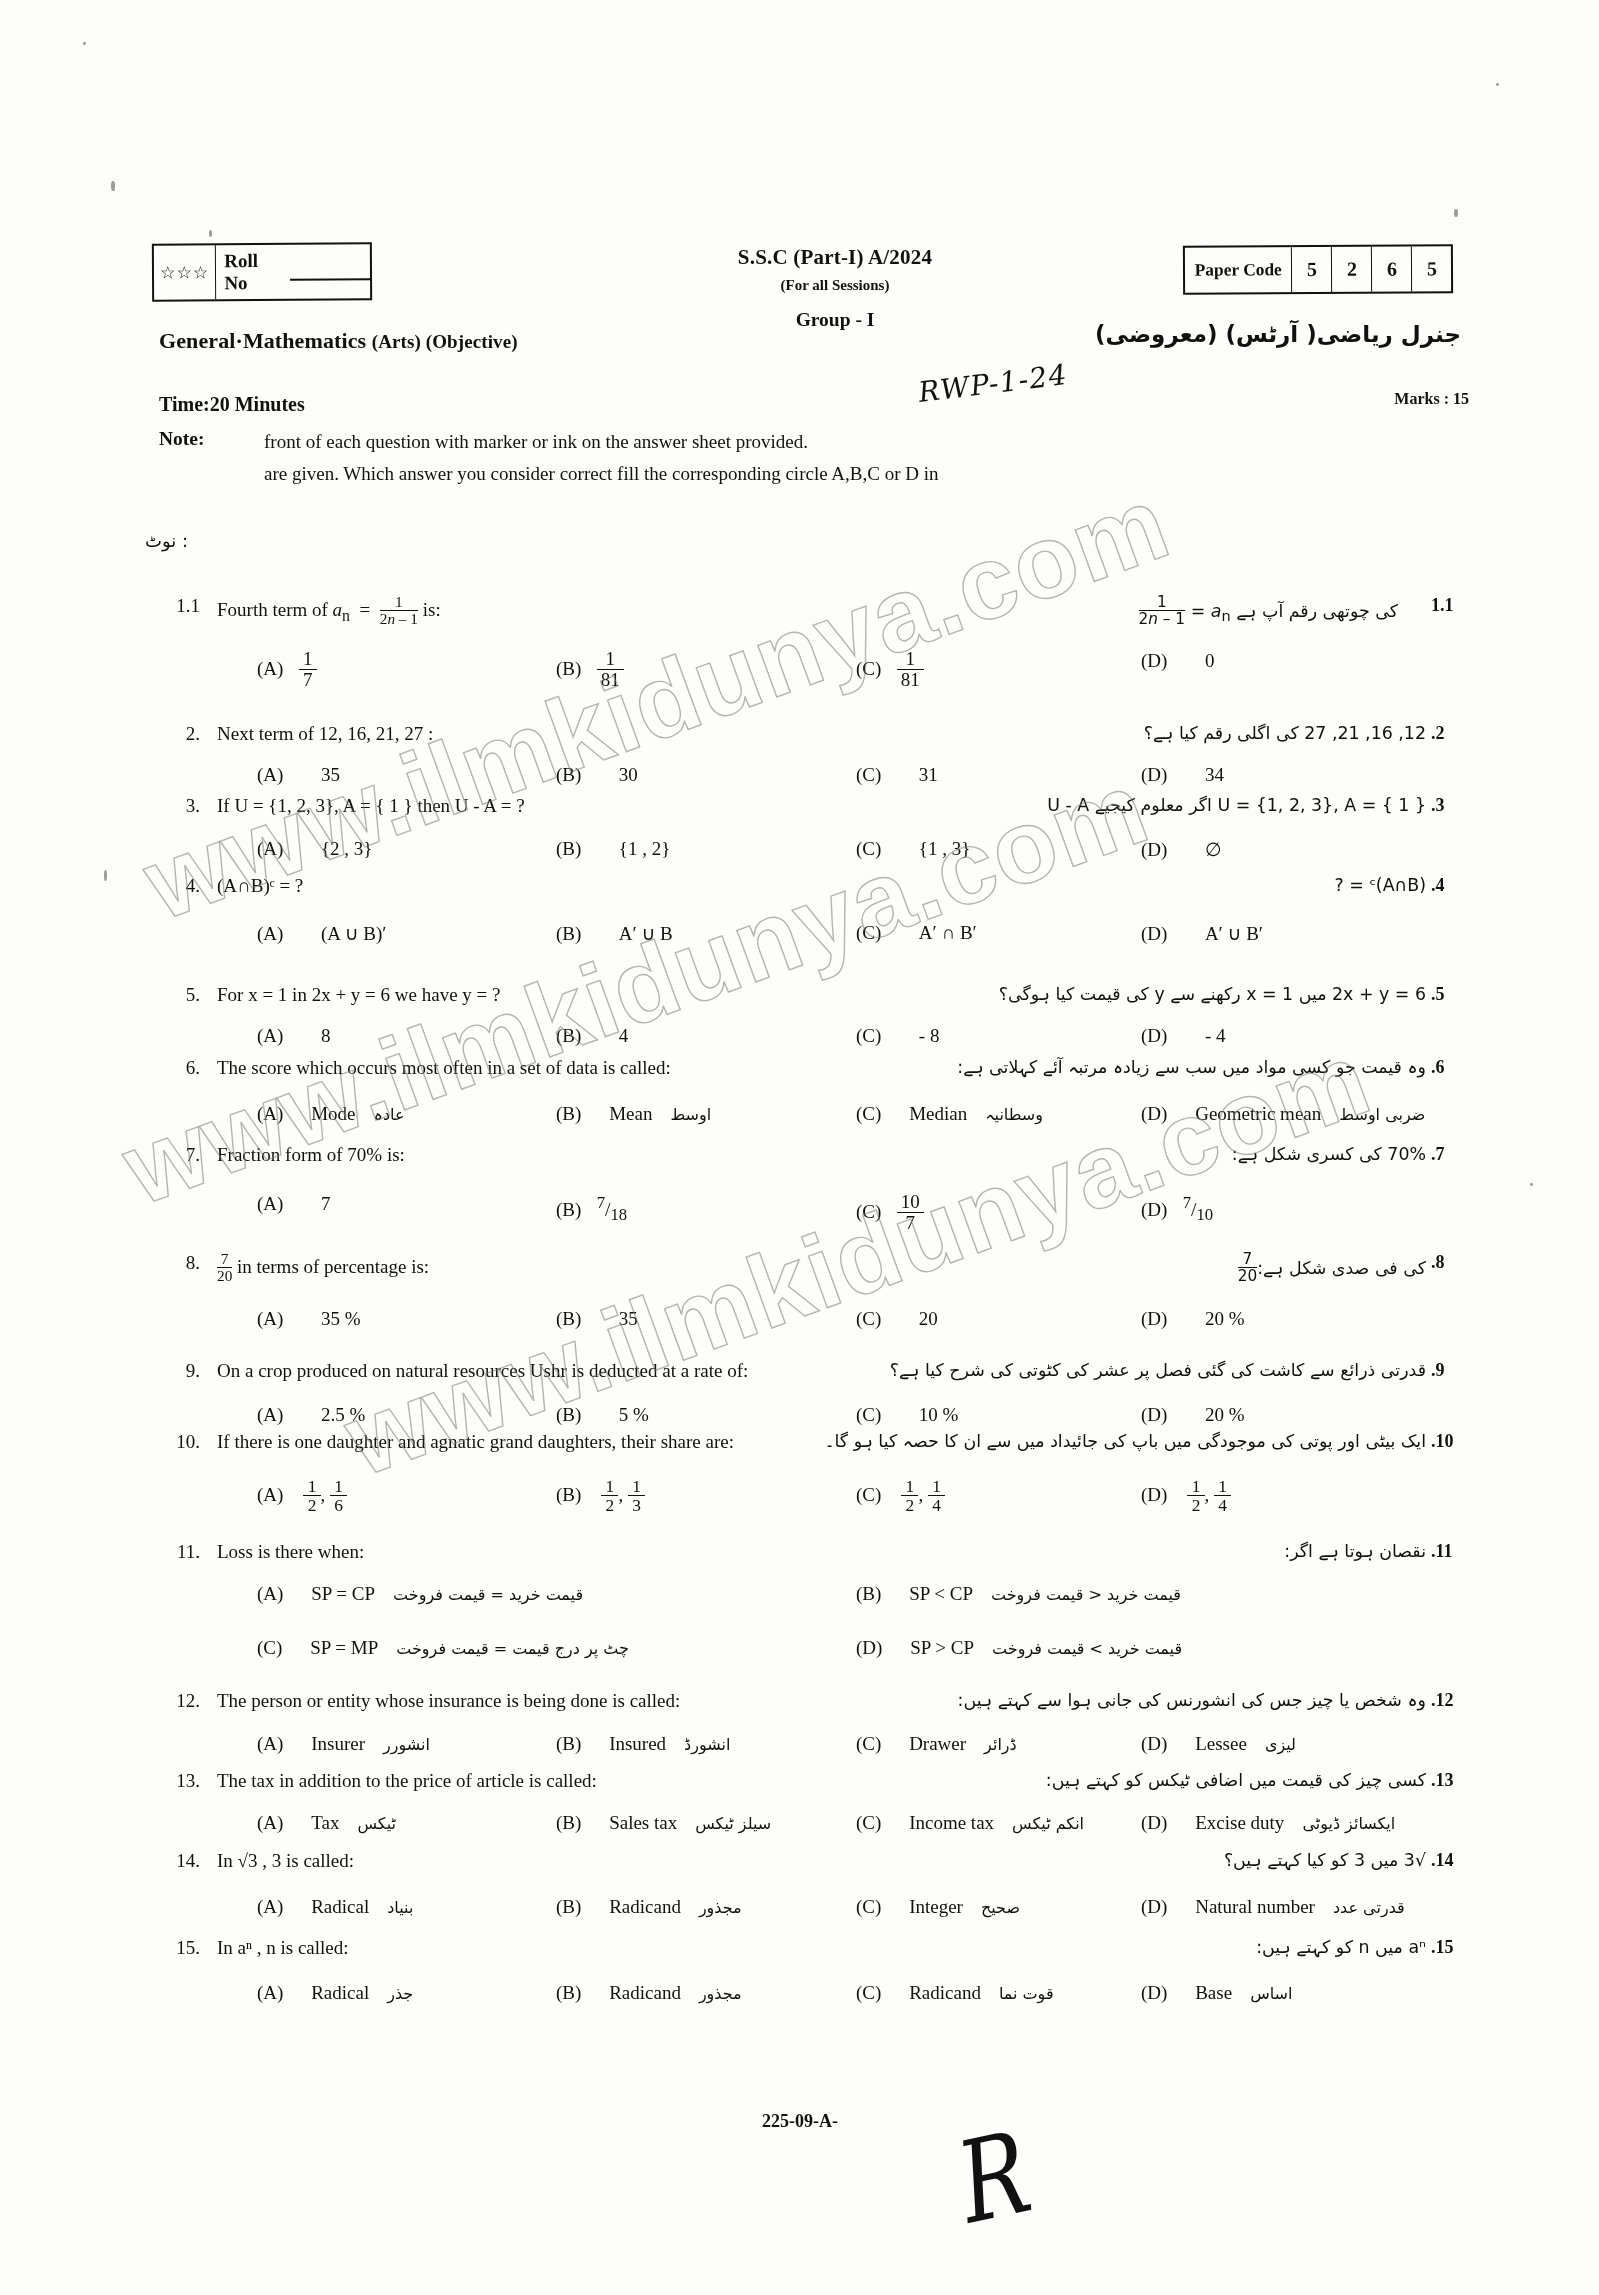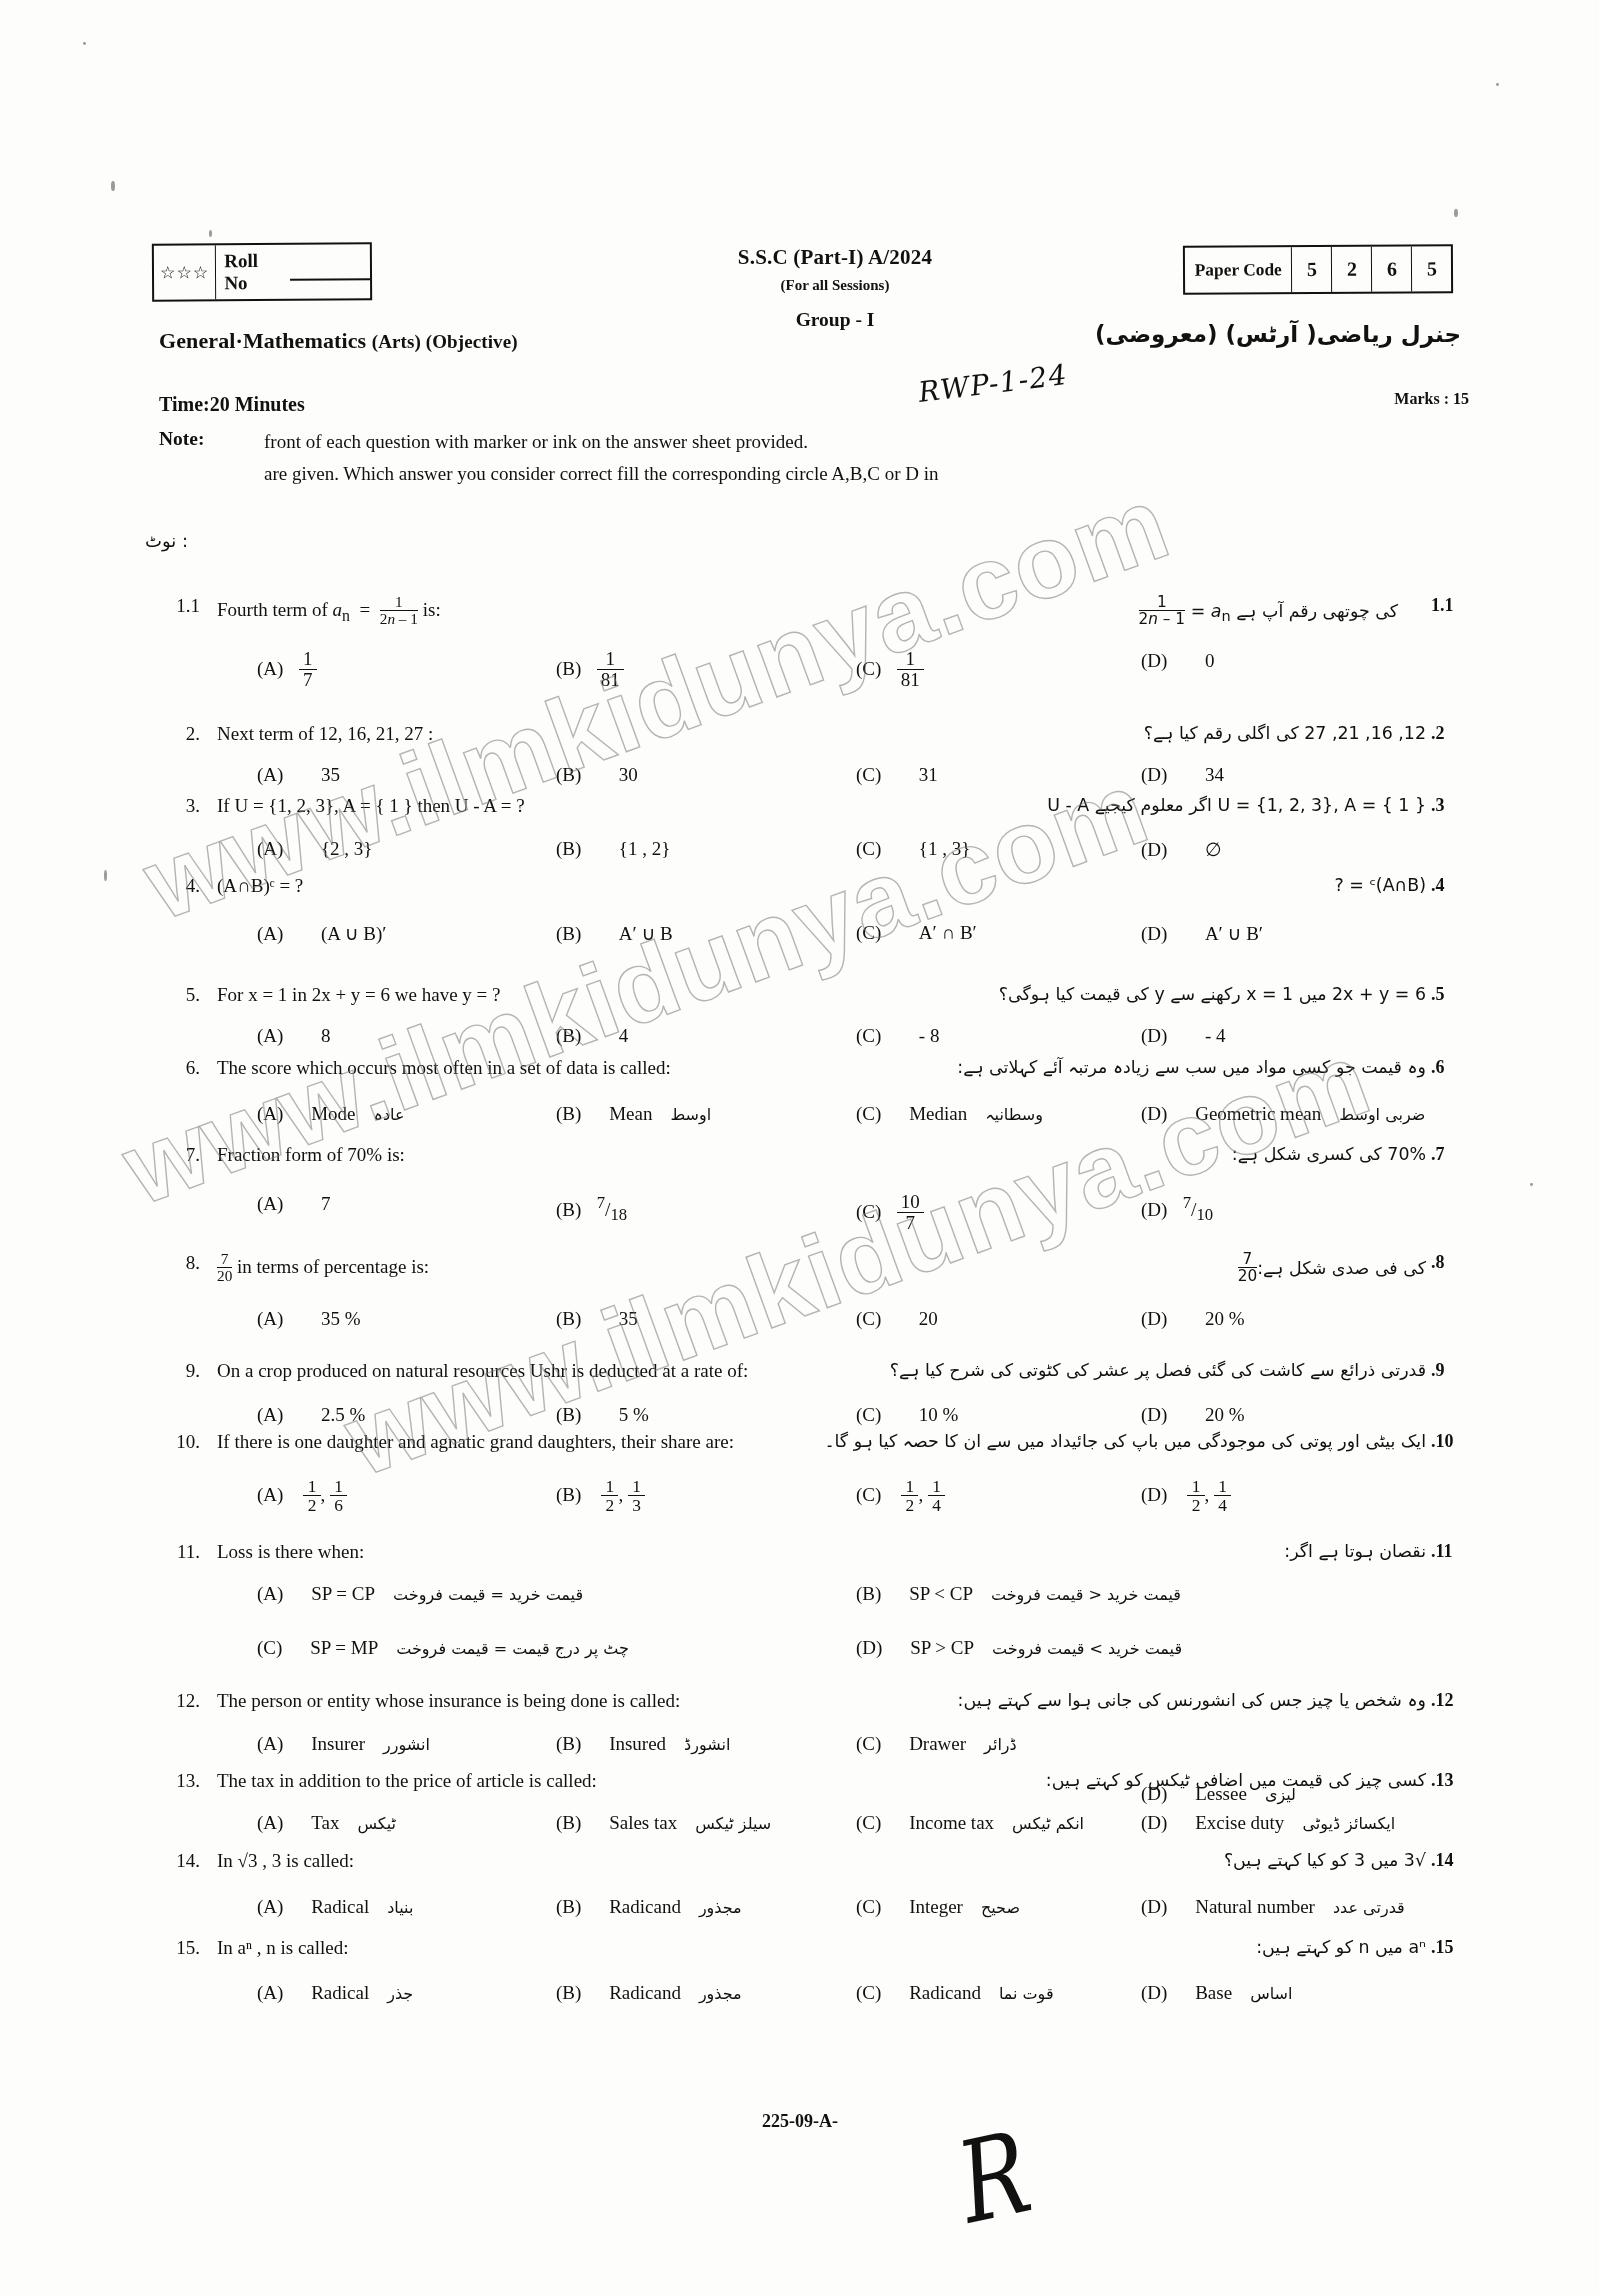--- a/index.html
+++ b/index.html
@@ -480,21 +480,21 @@
         <div class="q">
           <div class="q-num" style="top:1690px">12.</div>
           <div class="q-text" style="top:1690px">The person or entity whose insurance is being done is called:</div>
           <div class="q-urdu" style="top:1690px">وہ شخص یا چیز جس کی انشورنس کی جانی ہوا سے کہتے ہیں:</div>
           <div class="q-rnum" style="top:1690px">.12</div>
         </div>
         <div class="opts">
           <div class="opt" style="left:257px;top:1733px"><span class="lab">(A)</span><span style="display:inline-block;width:15.3px"></span><span class="val">Insurer</span><span class="uv">انشورر</span></div>
           <div class="opt" style="left:556px;top:1733px"><span class="lab">(B)</span><span style="display:inline-block;width:15.3px"></span><span class="val">Insured</span><span class="uv">انشورڈ</span></div>
           <div class="opt" style="left:856px;top:1733px"><span class="lab">(C)</span><span style="display:inline-block;width:15.3px"></span><span class="val">Drawer</span><span class="uv">ڈرائر</span></div>
-          <div class="opt" style="left:1141px;top:1783px"><span class="lab">(D)</span><span style="display:inline-block;width:15.3px"></span><span class="val">Lessee</span><span class="uv">لیزی</span></div>
+          <div class="opt" style="left:1141px;top:1733px"><span class="lab">(D)</span><span style="display:inline-block;width:15.3px"></span><span class="val">Lessee</span><span class="uv">لیزی</span></div>
         </div>
         <div class="q">
           <div class="q-num" style="top:1770px">13.</div>
           <div class="q-text" style="top:1770px">The tax in addition to the price of article is called:</div>
           <div class="q-urdu" style="top:1770px">کسی چیز کی قیمت میں اضافی ٹیکس کو کہتے ہیں:</div>
           <div class="q-rnum" style="top:1770px">.13</div>
         </div>
         <div class="opts">
           <div class="opt" style="left:257px;top:1812px"><span class="lab">(A)</span><span style="display:inline-block;width:15.3px"></span><span class="val">Tax</span><span class="uv">ٹیکس</span></div>
           <div class="opt" style="left:556px;top:1812px"><span class="lab">(B)</span><span style="display:inline-block;width:15.3px"></span><span class="val">Sales tax</span><span class="uv">سیلز ٹیکس</span></div>

